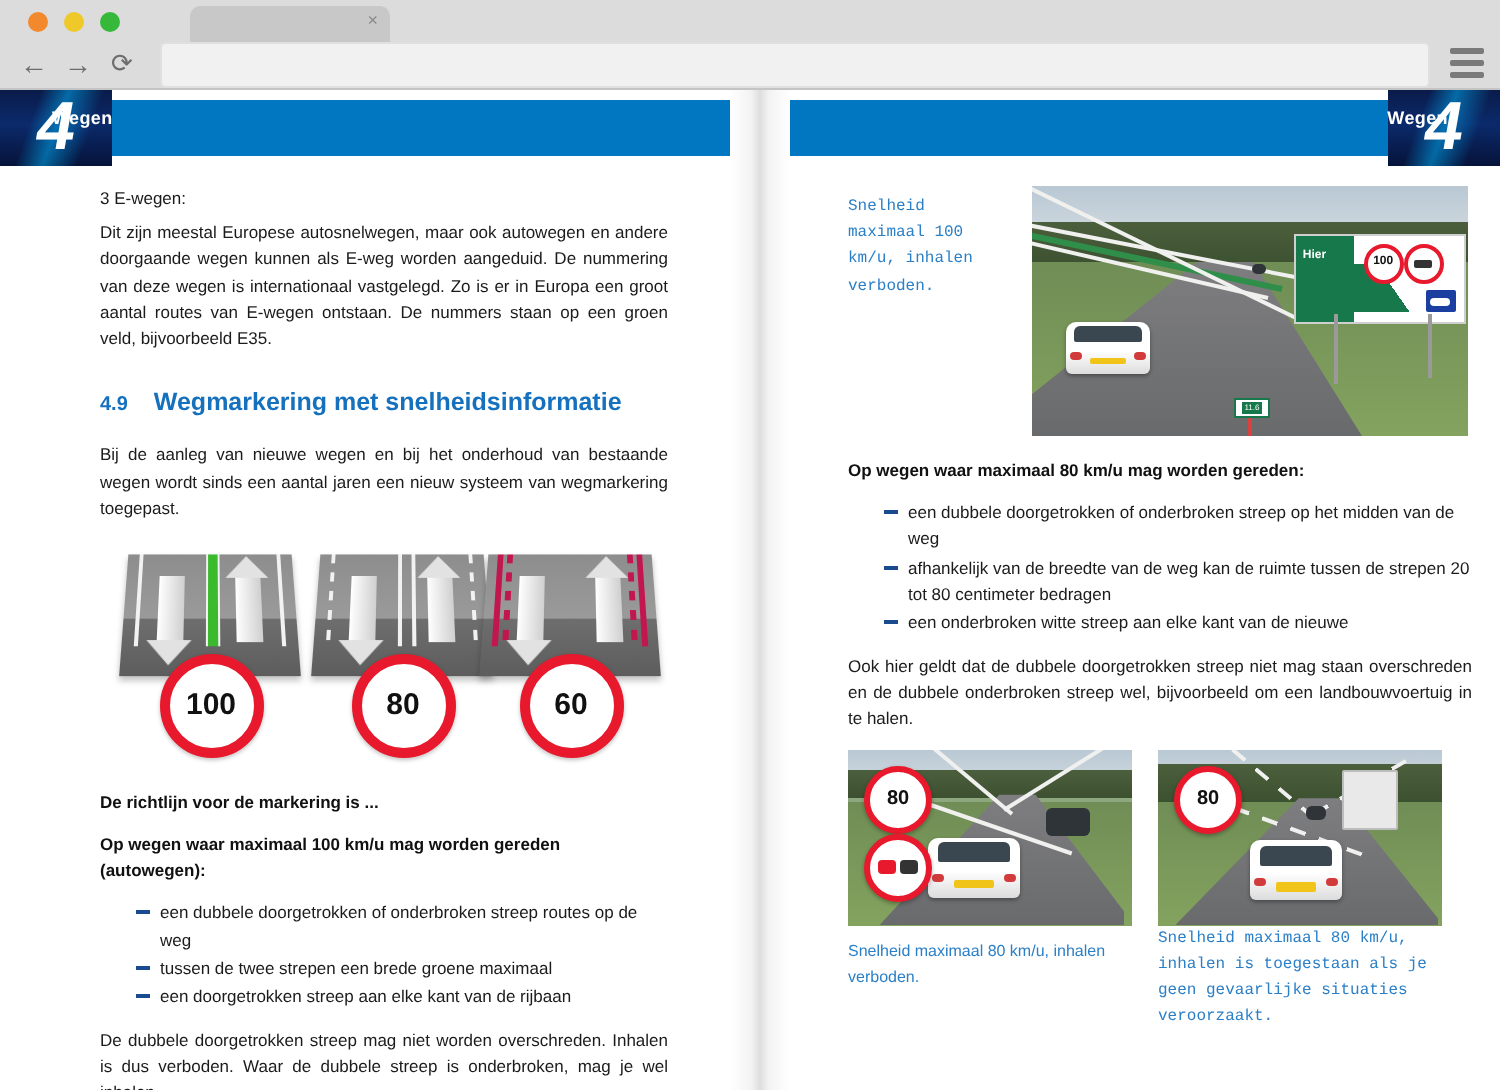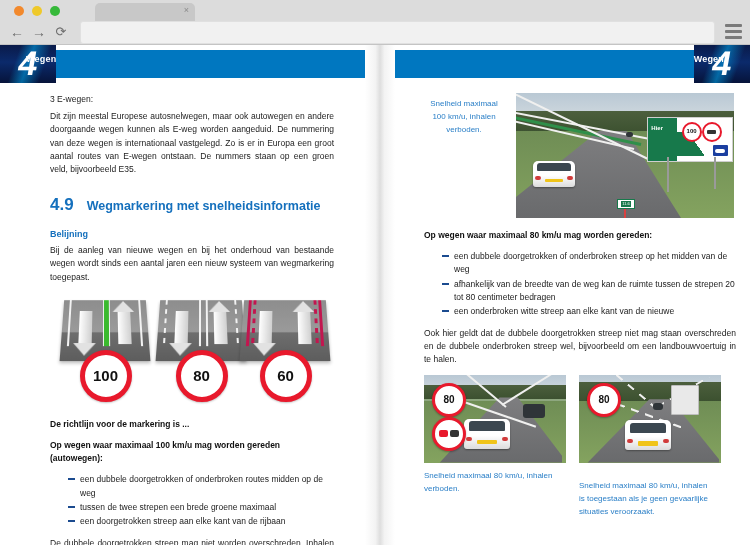--- a/index.html
+++ b/index.html
@@ -94,30 +94,30 @@
   .page.left .body-col{left:50px;width:284px;}
   .page.right .body-col{left:42px;width:312px;}
 
   p{margin:0 0 8px 0;text-align:justify;}
   p.nojust{text-align:left;}
   .tight{margin-bottom:4px;}
   .h2{
     color:#1570bd;font-weight:bold;font-size:12.5px;margin:16px 0 10px 0;
     display:flex;gap:13px;align-items:baseline;
   }
-  .h2 .num{font-size:17px;}
+  .h2 .num{font-size:10px;}
   .h3{color:#1570bd;font-weight:bold;font-size:9px;margin:0 0 2px 0;}
   .strong{font-weight:bold;color:#111;}
   ul.dash{list-style:none;margin:0 0 9px 0;padding:0 0 0 18px;}
   ul.dash li{position:relative;margin-bottom:1px;padding-left:12px;text-align:left;}
   ul.dash li:before{
     content:"";position:absolute;left:0;top:5px;width:7px;height:2px;background:#1b4b8f;
   }
   .caption{color:#2a7fc7;font-size:8px;line-height:1.65;}
-  .caption.right{text-align:center;}
+  .caption.right{text-align:left;font-family:Liberation Mono, monospace;}
 
   
   .roaddiagram{position:relative;height:110px;margin:8px 0 16px 0;}
   .roadunit{position:absolute;top:0;width:95px;height:110px;}
   .roadunit.u1{left:8px;}
   .roadunit.u2{left:104px;}
   .roadunit.u3{left:188px;}
   .roadbox{
     position:absolute;left:4px;top:6px;width:86px;height:62px;
     background:linear-gradient(to bottom,#8d8d8d 0%,#9a9a9a 55%,#6e6e6e 56%,#5d5d5d 100%);
@@ -246,21 +246,20 @@
 
       <div class="body-col">
         <p class="nojust tight">3 E-wegen:</p>
         <p>Dit zijn meestal Europese autosnelwegen, maar ook autowegen en andere doorgaande wegen kunnen als E-weg worden aangeduid. De nummering van deze wegen is internationaal vastgelegd. Zo is er in Europa een groot aantal routes van E-wegen ontstaan. De nummers staan op een groen veld, bijvoorbeeld E35.</p>
 
         <div class="h2">
           <span class="num">4.9</span>
           <span>Wegmarkering met snelheidsinformatie</span>
         </div>
 
-        <div class="h3">Belijning</div>
         <p>Bij de aanleg van nieuwe wegen en bij het onderhoud van bestaande wegen wordt sinds een aantal jaren een nieuw systeem van wegmarkering toegepast.</p>
 
         <div class="roaddiagram">
 
           <div class="roadunit u1">
             <div class="roadbox">
               <div class="lane-edge solidwhite" style="left:6px;"></div>
               <div class="lane-edge solidwhite" style="right:6px;"></div>
               <div class="center green"></div>
               <div class="arrow-down">
@@ -302,21 +301,21 @@
                 </div>
             </div>
             <div class="signcircle">60</div>
           </div>
         </div>
 
         <p class="strong nojust">De richtlijn voor de markering is ...</p>
         <p class="strong nojust">Op wegen waar maximaal 100 km/u mag worden gereden (autowegen):</p>
 
         <ul class="dash">
-          <li>een dubbele doorgetrokken of onderbroken routes midden op de weg</li>
+          <li>een dubbele doorgetrokken of onderbroken streep routes op de weg</li>
           <li>tussen de twee strepen een brede groene maximaal</li>
           <li>een doorgetrokken streep aan elke kant van de rijbaan</li>
         </ul>
 
         <p>De dubbele doorgetrokken streep mag niet worden overschreden. Inhalen is dus verboden. Waar de dubbele streep is onderbroken, mag je wel inhalen.</p>
       </div>
     </div>
 
     <div class="page right">
       <div class="pagehead">
@@ -427,21 +426,21 @@
               <div class="ph-truck" style="left:92px;top:12%;width:26px;height:28px;"></div>
               <div class="ph-darkcar" style="left:74px;top:32%;width:10px;height:7px;"></div>
               <div class="ph-car" style="left:46px;top:52%;width:46px;height:30px;">
                 <div class="win"></div>
                 <div class="plate"></div>
                 <div class="lampL"></div>
                 <div class="lampR"></div>
               </div>
               <div class="overlay-sign" style="left:8px;top:8px;width:28px;height:28px;font-size:10px;">80</div>
             </div>
-            <div class="caption" style="margin-top:16px;width:136px;">Snelheid maximaal 80 km/u, inhalen is toegestaan als je geen gevaarlijke situaties veroorzaakt.</div>
+            <div class="caption" style="margin-top:0;width:136px;font-family:Liberation Mono, monospace;">Snelheid maximaal 80 km/u, inhalen is toegestaan als je geen gevaarlijke situaties veroorzaakt.</div>
           </div>
         </div>
 
       </div>
     </div>
 
   </div>
 </div>
 
 </body></html>

